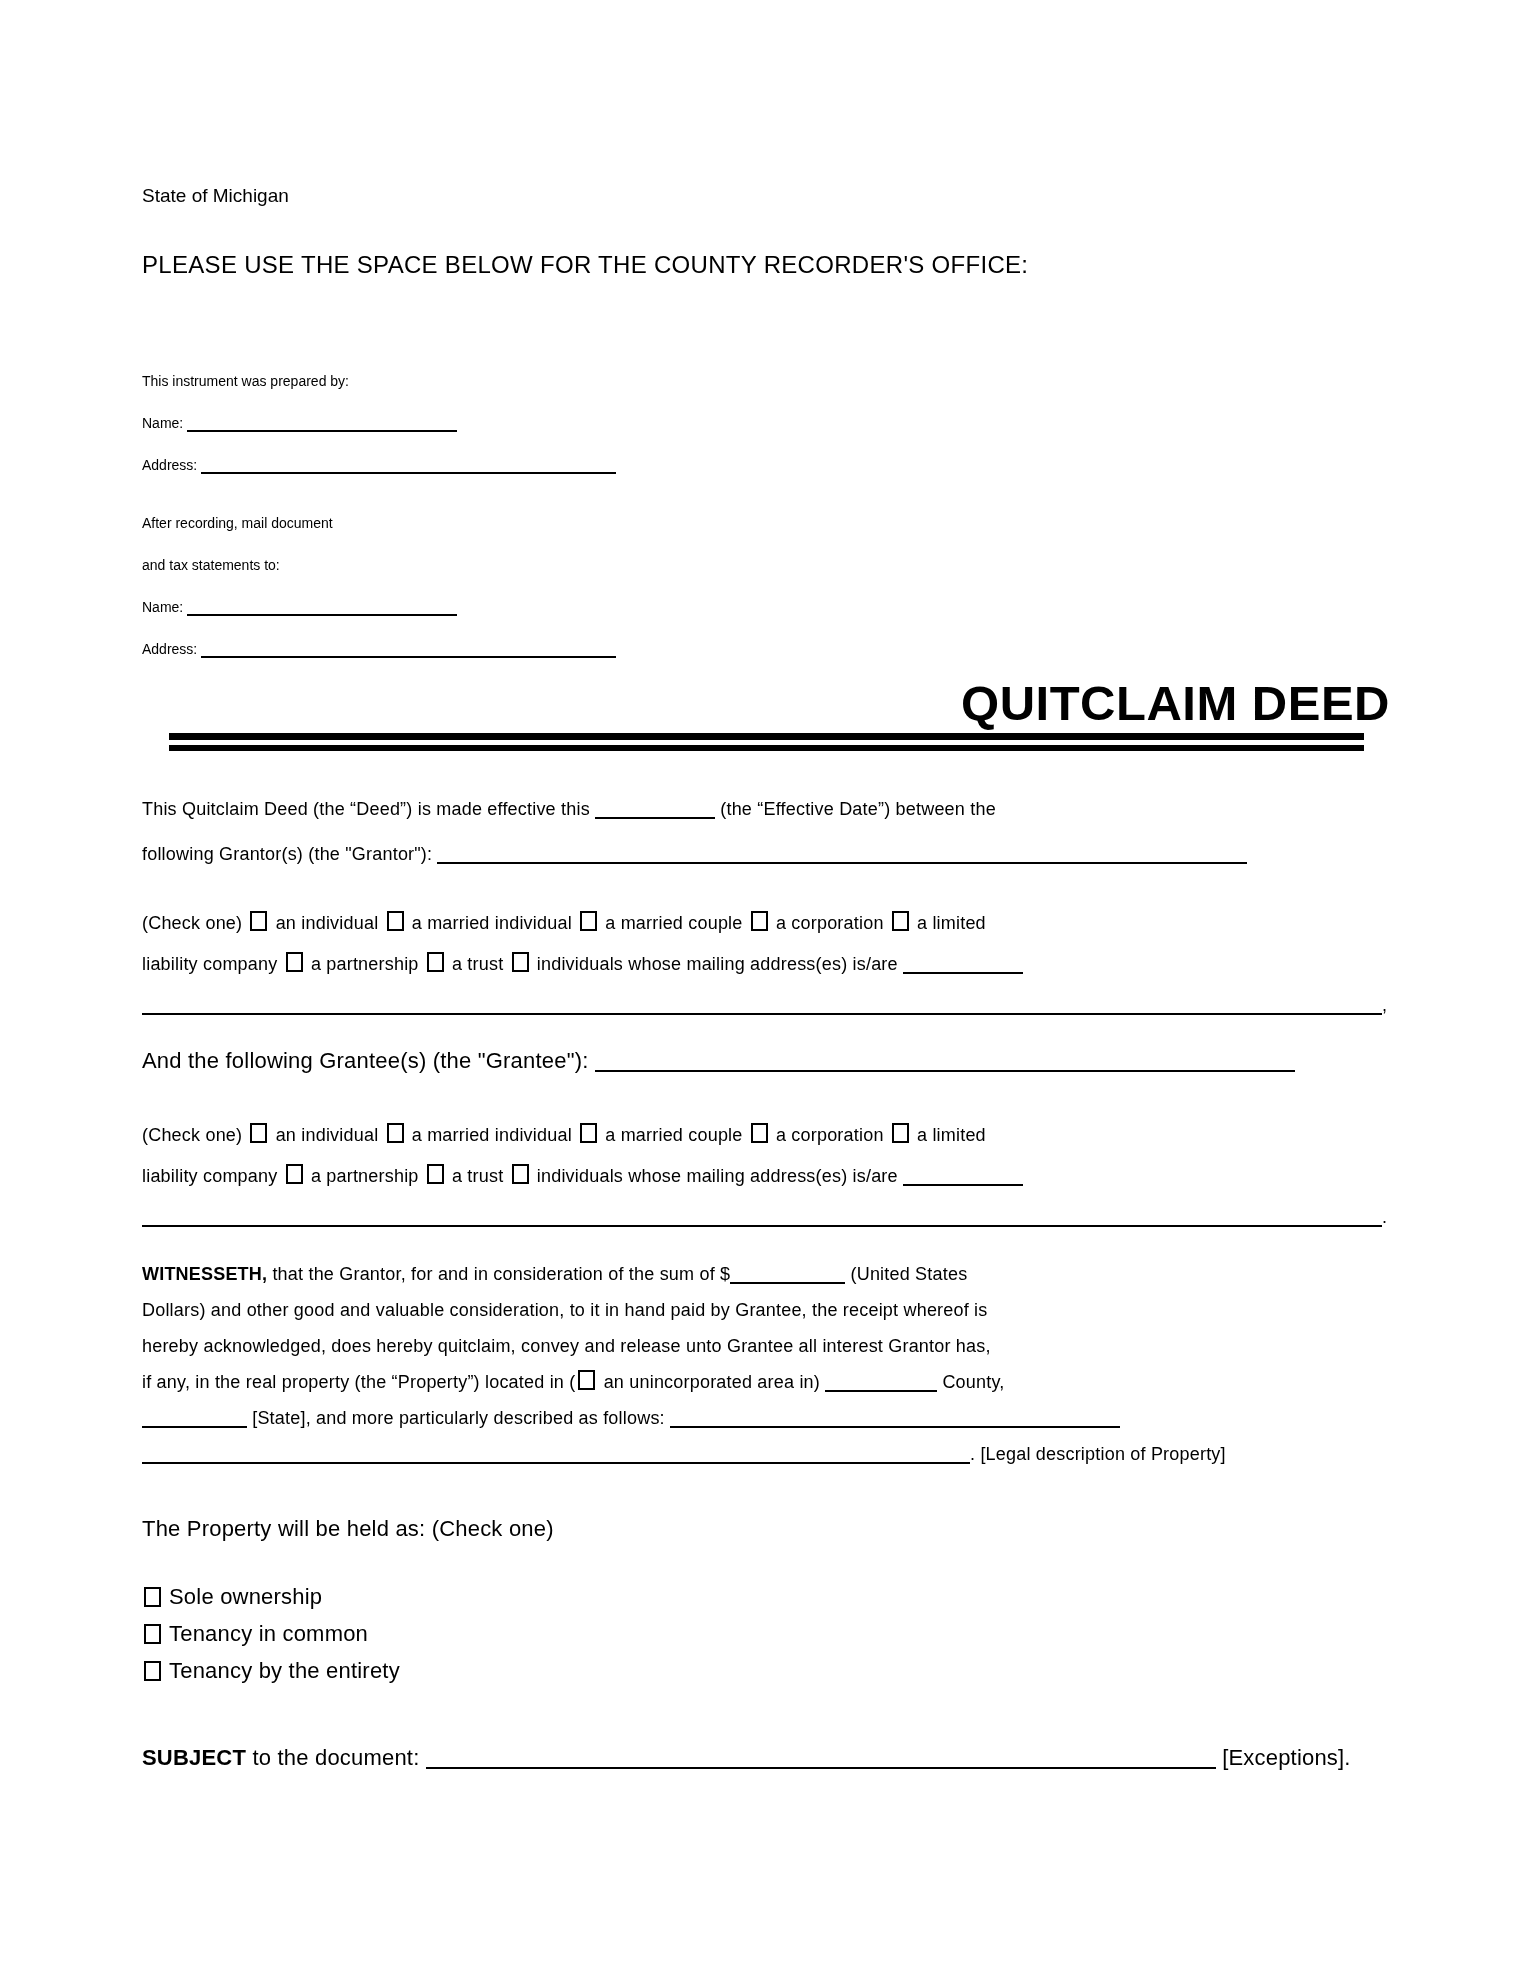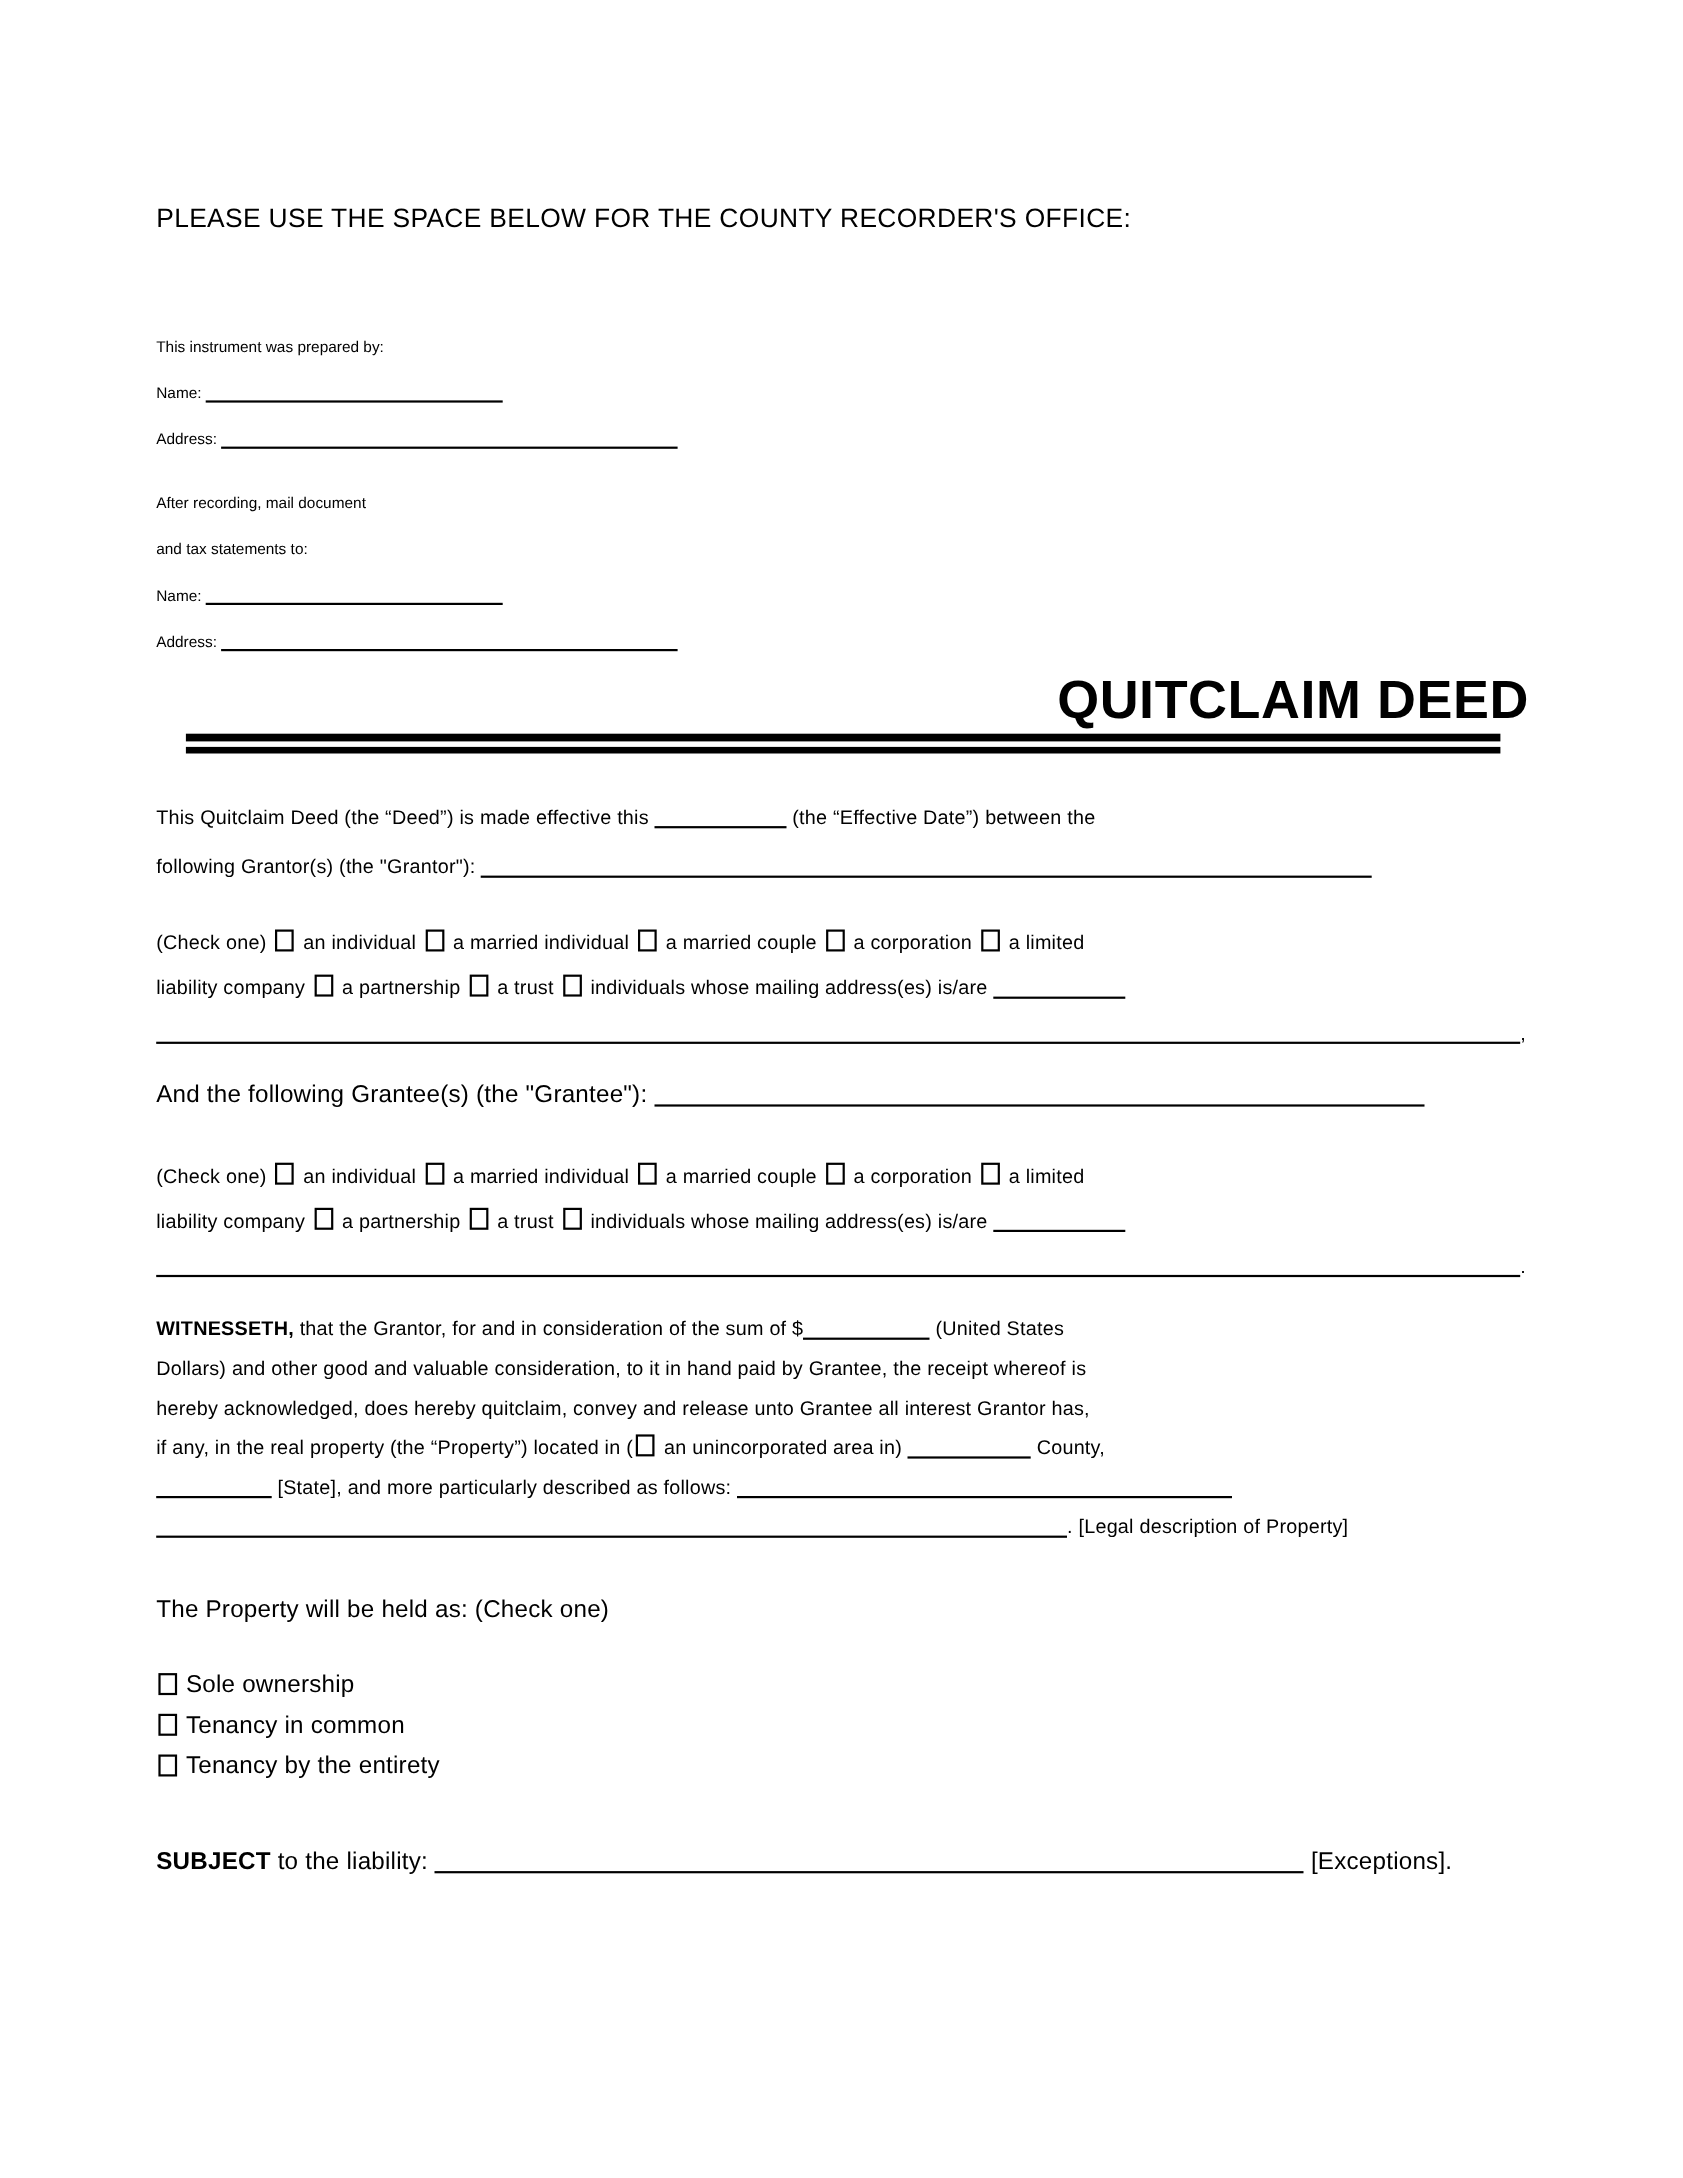--- a/index.html
+++ b/index.html
@@ -63,20 +63,21 @@
     border: 2px solid #000; background: #fff;
     vertical-align: -2px; margin: 0 3px;
   }
   .opt .cb { margin: 0 8px 0 2px; vertical-align: -3px; }
 </style>
 </head>
 <body>
 
 <div class="page">
 
+  <div class="state-line">State of Michigan</div>
 
   <div class="recorder-line">PLEASE USE THE SPACE BELOW FOR THE COUNTY RECORDER'S OFFICE:</div>
 
   <div class="addr-block prep-block">
     <div class="bl">This instrument was prepared by:</div>
     <div class="bl">
       <span>Name:</span>
       <span class="blank w270"></span>
     </div>
     <div class="bl">
@@ -206,18 +207,18 @@
     <div class="opt">
       <span class="cb"></span><span>Tenancy in common</span>
     </div>
     <div class="opt">
       <span class="cb"></span><span>Tenancy by the entirety</span>
     </div>
   </div>
 
   <div class="subject-row nowrap">
     <span class="b">SUBJECT</span>
-    <span>to the liability:</span>
+    <span>to the document:</span>
     <span class="blank w790"></span>
     <span>[Exceptions].</span>
   </div>
 
 </div>
 
 </body></html>

